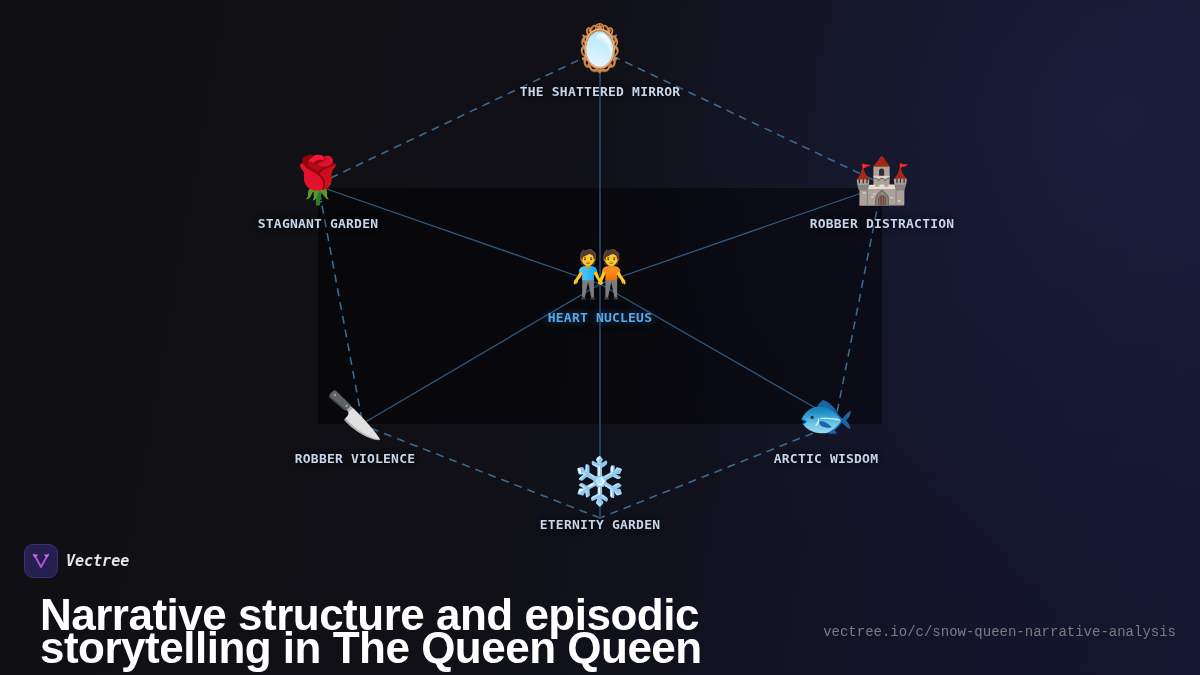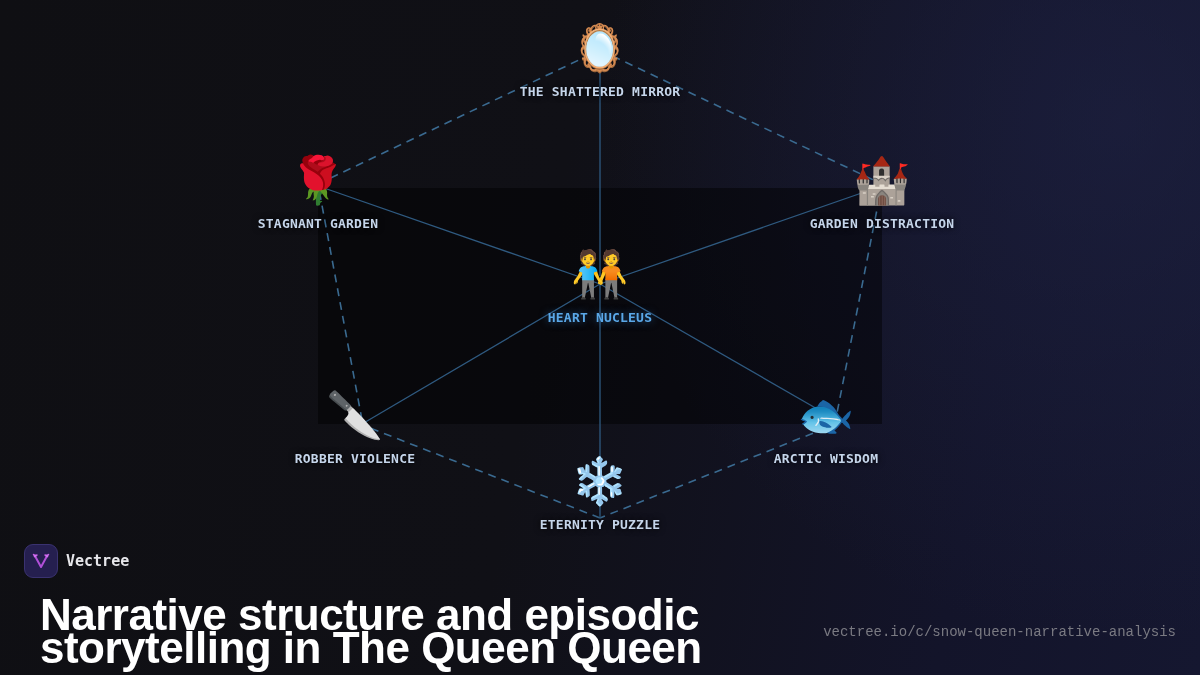--- a/index.html
+++ b/index.html
@@ -62,20 +62,21 @@
       text-shadow: 0 0 8px rgba(70,150,230,0.55);
       text-align: right;
     }
     .brand {
       position: absolute;
       left: 24px;
       top: 544px;
       display: flex;
       align-items: center;
       gap: 8px;
+      font-style: italic;
     }
     .brand-logo {
       width: 34px;
       height: 34px;
       border-radius: 9px;
       background: #251f4f;
       border: 1px solid #3a3270;
       box-sizing: border-box;
       display: flex;
       align-items: center;
@@ -136,31 +137,31 @@
     </g>
   </svg>
 
   <div class="node" style="left:600px; top:20px;">
     <span class="glyph">🪞</span>
     <span class="label">THE SHATTERED MIRROR</span>
   </div>
 
   <div class="node" style="left:882px; top:152px;">
     <span class="glyph">🏰</span>
-    <span class="label">GARDEN DISTRACTION</span>
+    <span class="label">ROBBER DISTRACTION</span>
   </div>
 
   <div class="node" style="left:826px; top:387px;">
     <span class="glyph">🐟</span>
     <span class="label">ARCTIC WISDOM</span>
   </div>
 
   <div class="node" style="left:600px; top:453px;">
     <span class="glyph">❄️</span>
-    <span class="label">ETERNITY PUZZLE</span>
+    <span class="label">ETERNITY GARDEN</span>
   </div>
 
   <div class="node" style="left:355px; top:387px;">
     <span class="glyph">🔪</span>
     <span class="label">ROBBER VIOLENCE</span>
   </div>
 
   <div class="node" style="left:318px; top:152px;">
     <span class="glyph">🌹</span>
     <span class="label">STAGNANT GARDEN</span>

